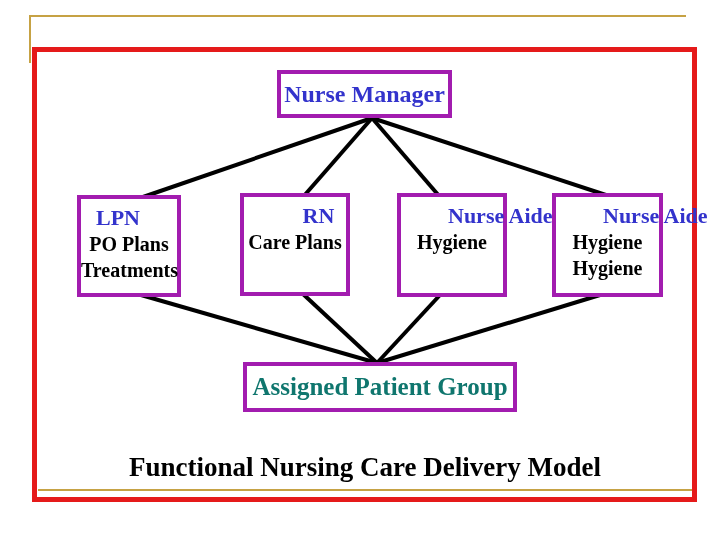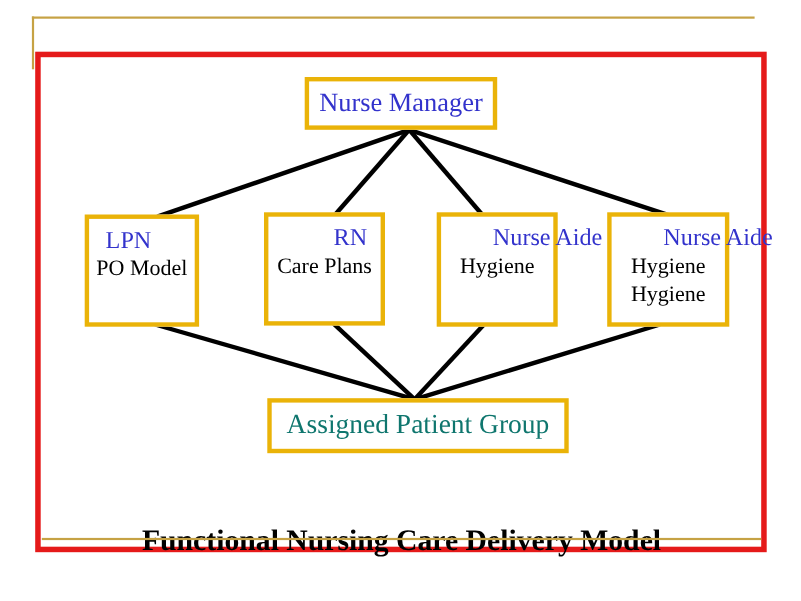--- a/index.html
+++ b/index.html
@@ -21,22 +21,23 @@
     border:5px solid #e51a1a;
     box-sizing:border-box;
     background:transparent;
   }
 
   #connectors { position:absolute; left:0; top:0; }
 
   .node {
     position:absolute;
     background:#ffffff;
-    border:4px solid #eab308;
+    border:4px solid #a21caf;
     box-sizing:border-box;
+    font-weight:bold;
   }
   #node-nurse-manager {
     left:277px; top:70px; width:175px; height:48px;
     display:flex; align-items:center; justify-content:center;
     font-size:24px; color:#3333cc;
   }
   #node-lpn { left:77px;  top:195px; width:104px; height:102px; }
   #node-rn  { left:240px; top:193px; width:110px; height:103px; }
   #node-na1 { left:397px; top:193px; width:110px; height:104px; }
   #node-na2 { left:552px; top:193px; width:111px; height:104px; }
@@ -52,21 +53,21 @@
     text-align:center; white-space:nowrap;
   }
 
   #node-apg {
     left:243px; top:362px; width:274px; height:50px;
     display:flex; align-items:center; justify-content:center;
     color:#0f766e; font-size:25px;
   }
 
   #slide-title {
-    position:absolute; left:37px; top:476px; width:656px;
+    position:absolute; left:37px; top:452px; width:656px;
     text-align:center;
     font-size:27px; font-weight:bold; color:#000000;
     white-space:nowrap;
   }
 </style>
 </head>
 <body>
 
 <div>
 
@@ -86,21 +87,22 @@
     <line x1="600" y1="295" x2="377" y2="363" stroke="#000" stroke-width="4"></line>
   </svg>
 
   <div id="node-nurse-manager" class="node">
     <span>Nurse Manager</span>
   </div>
 
   <div id="node-lpn" class="node">
     <div class="node-inner">
       <div class="role-label">LPN</div>
-      <div class="duty">PO Model</div>
+      <div class="duty">PO Plans</div>
+      <div class="duty">Treatments</div>
     </div>
   </div>
 
   <div id="node-rn" class="node">
     <div class="node-inner">
       <div class="role-label">RN</div>
       <div class="duty">Care Plans</div>
     </div>
   </div>
 

